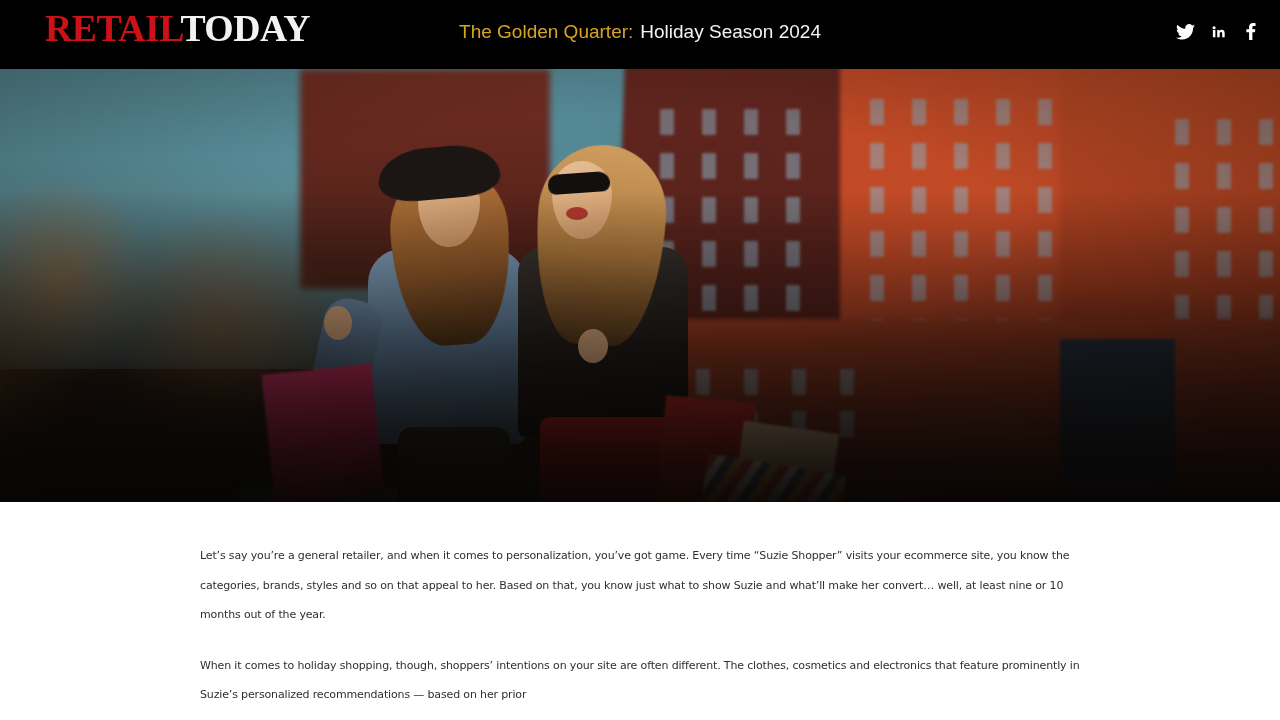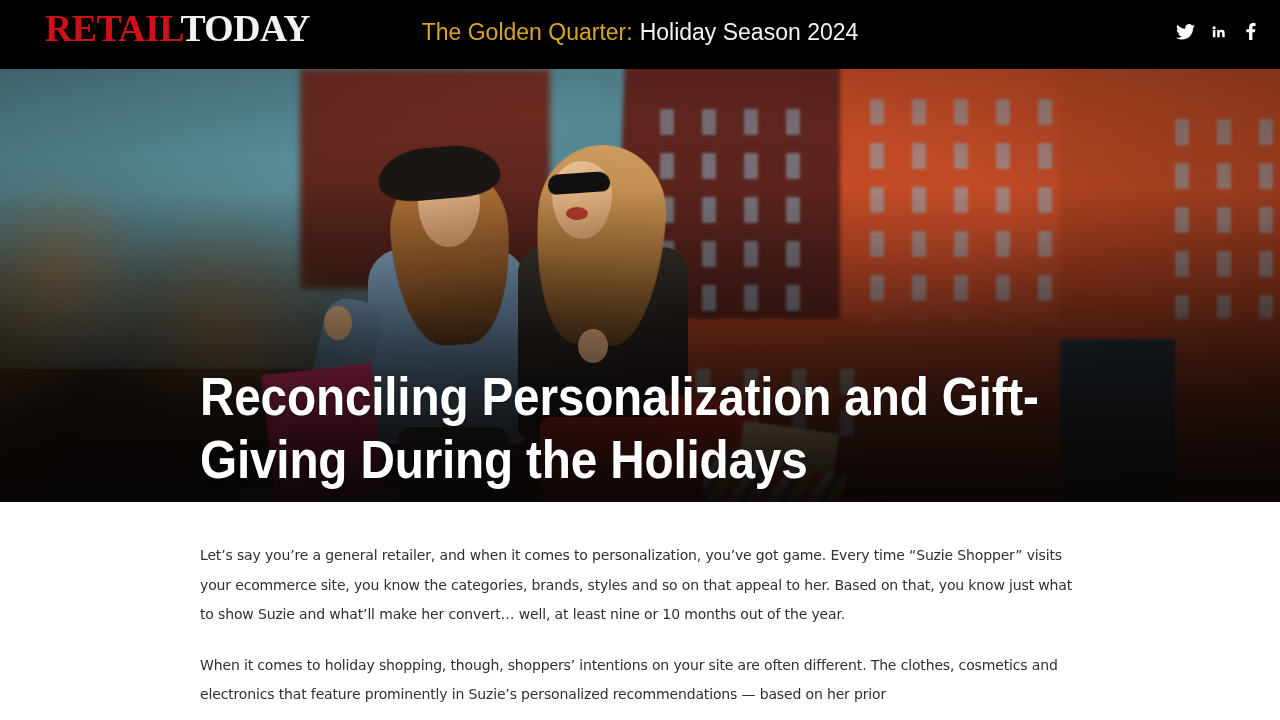--- a/index.html
+++ b/index.html
@@ -38,21 +38,21 @@
   }
   .logo .lg-a { color: #cc1118; }
   .logo .lg-b { color: #f2f2f2; }
 
   .kicker {
     position: absolute;
     left: 0; right: 0;
     top: 20px;
     text-align: center;
     font-family: "Liberation Sans", sans-serif;
-    font-size: 23px;
+    font-size: 19px;
     line-height: 24px;
     white-space: nowrap;
     pointer-events: none;
   }
   .kicker .k-gold { color: #d9a520; }
   .kicker .k-white { color: #f3f3f3; margin-left: 7px; }
 
   .social {
     position: absolute;
     right: 18px;
@@ -307,21 +307,21 @@
     width: 1280px;
     background: #ffffff;
     padding: 39px 0 0 0;
   }
   .article-inner {
     width: 880px;
     margin: 0 auto;
   }
   .article p {
     font-family: "DejaVu Sans", "Liberation Sans", sans-serif;
-    font-size: 14px;
+    font-size: 11px;
     line-height: 29.5px;
     color: #2f2f2f;
     margin-bottom: 21px;
     letter-spacing: -0.15px;
   }
 </style>
 </head>
 <body>
 
 <div class="topbar">
@@ -481,24 +481,20 @@
 
     <div class="bag bag-pink"></div>
     <div class="bag bag-red"></div>
     <div class="bag bag-kraft"></div>
     <div class="bag bag-pattern"></div>
 
     <div class="hero-shade"></div>
     <div class="hero-vig"></div>
   </div>
 
-  <div class="hero-text">
-    <h1 class="headline">Reconciling Personalization and Gift-Giving During the Holidays</h1>
-
-  </div>
 </div>
 
 <div class="article">
   <div class="article-inner">
     <p>Let’s say you’re a general retailer, and when it comes to personalization, you’ve got game. Every time “Suzie Shopper” visits your ecommerce site, you know the categories, brands, styles and so on that appeal to her. Based on that, you know just what to show Suzie and what’ll make her convert… well, at least nine or 10 months out of the year.</p>
     <p>When it comes to holiday shopping, though, shoppers’ intentions on your site are often different. The clothes, cosmetics and electronics that feature prominently in Suzie’s personalized recommendations — based on her prior</p>
   </div>
 </div>
 
 </body></html>

